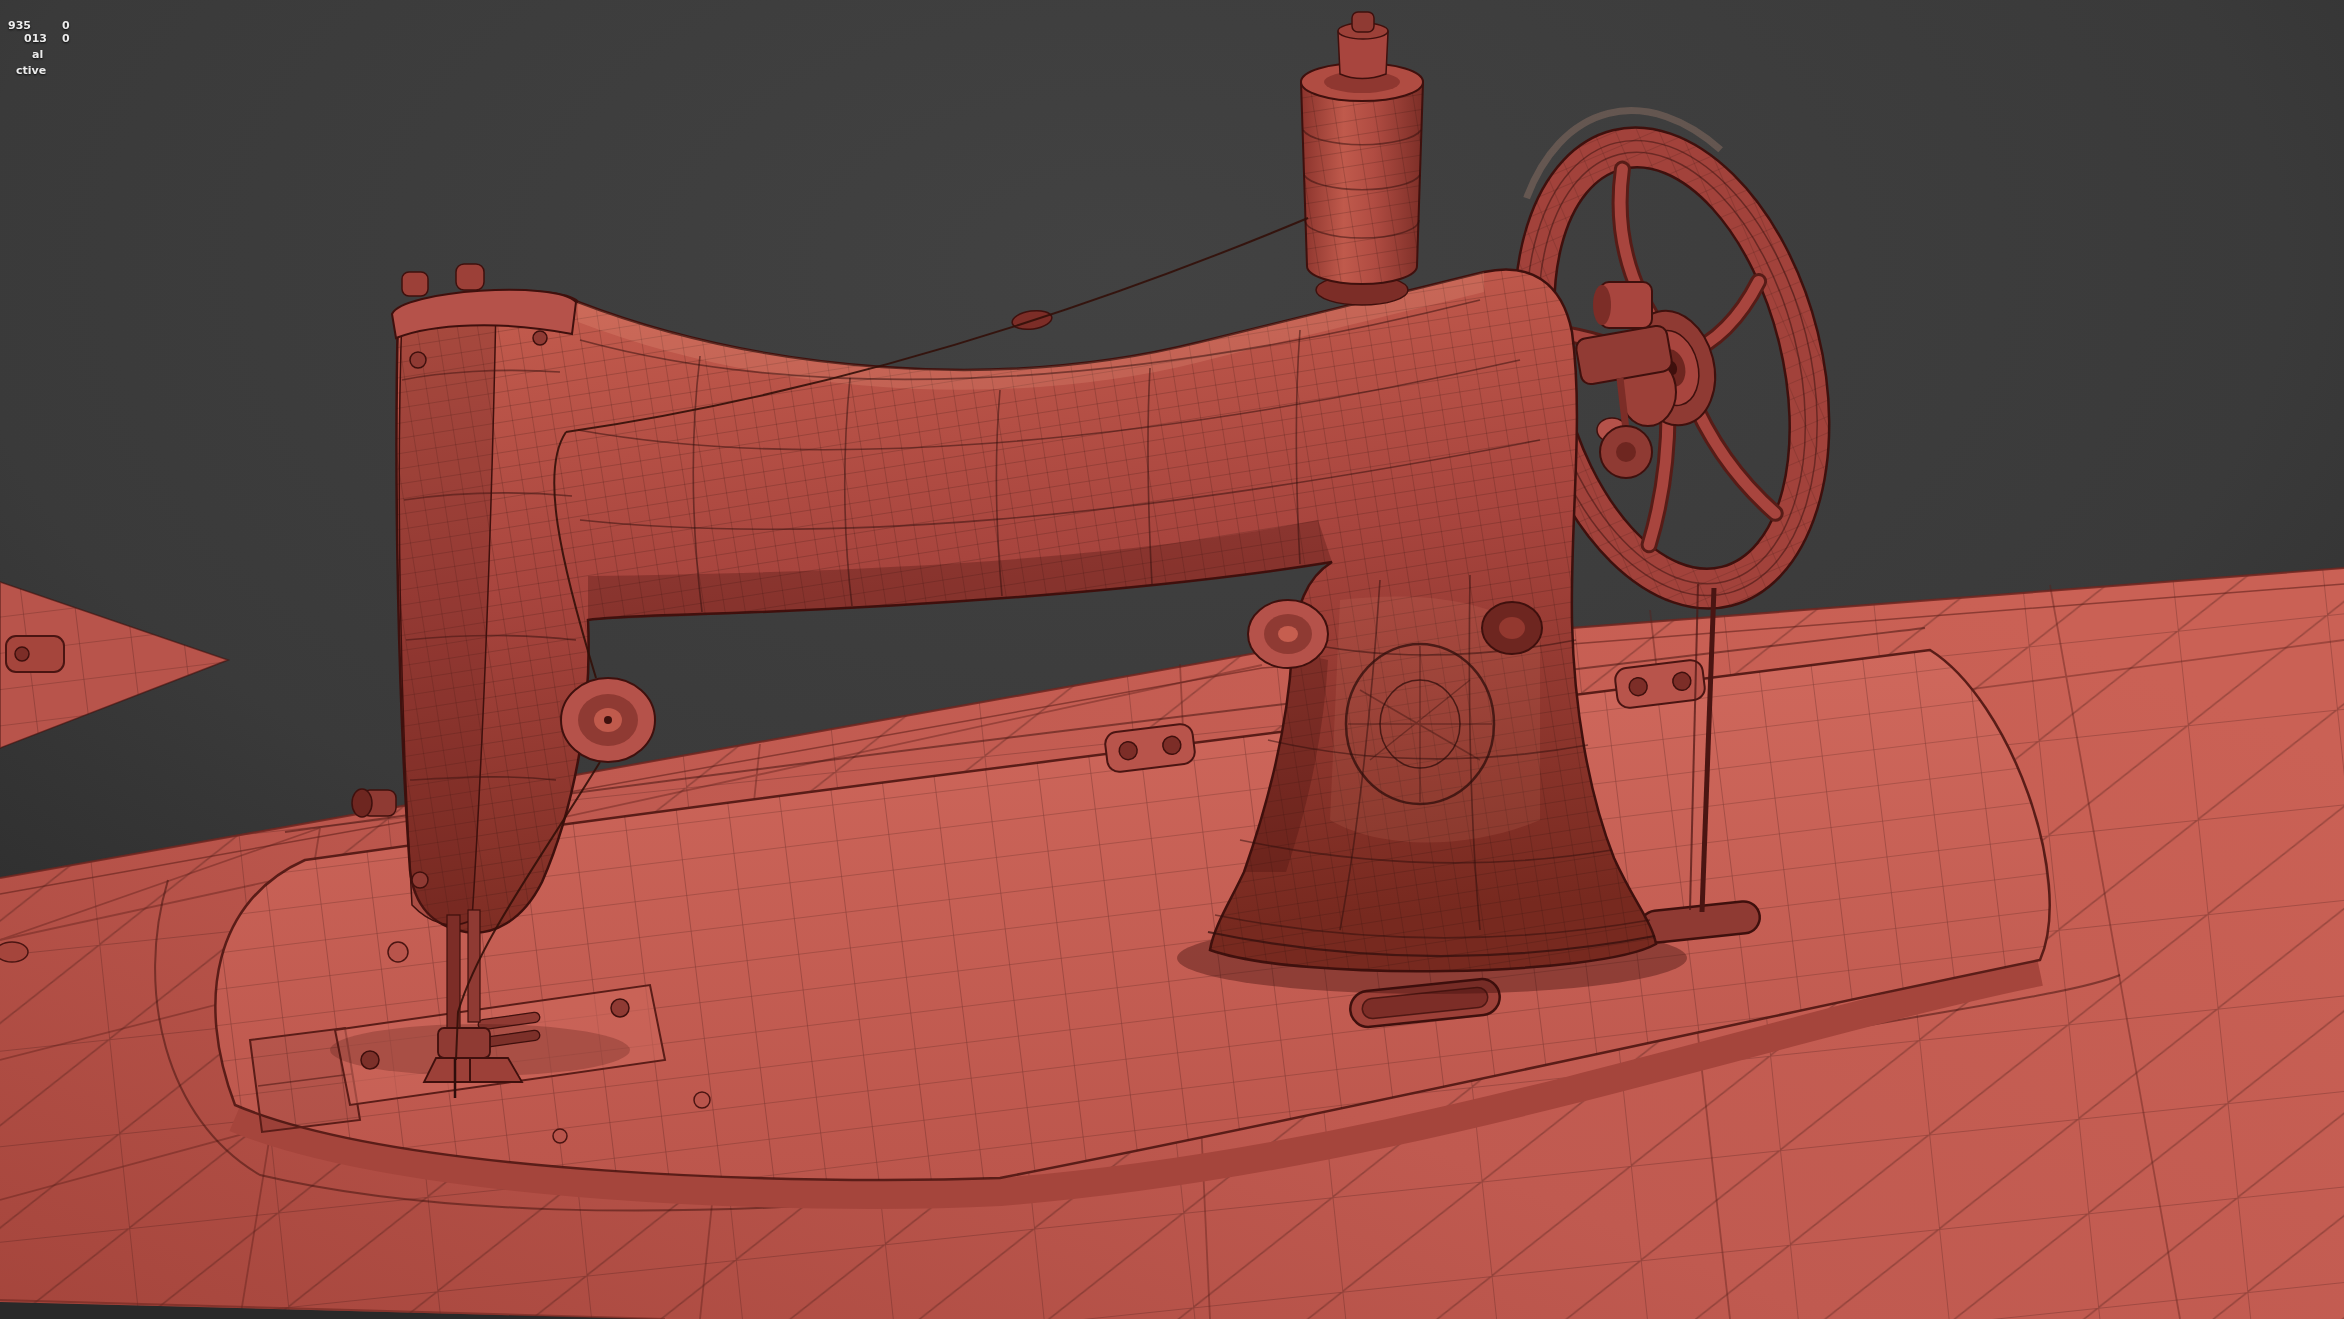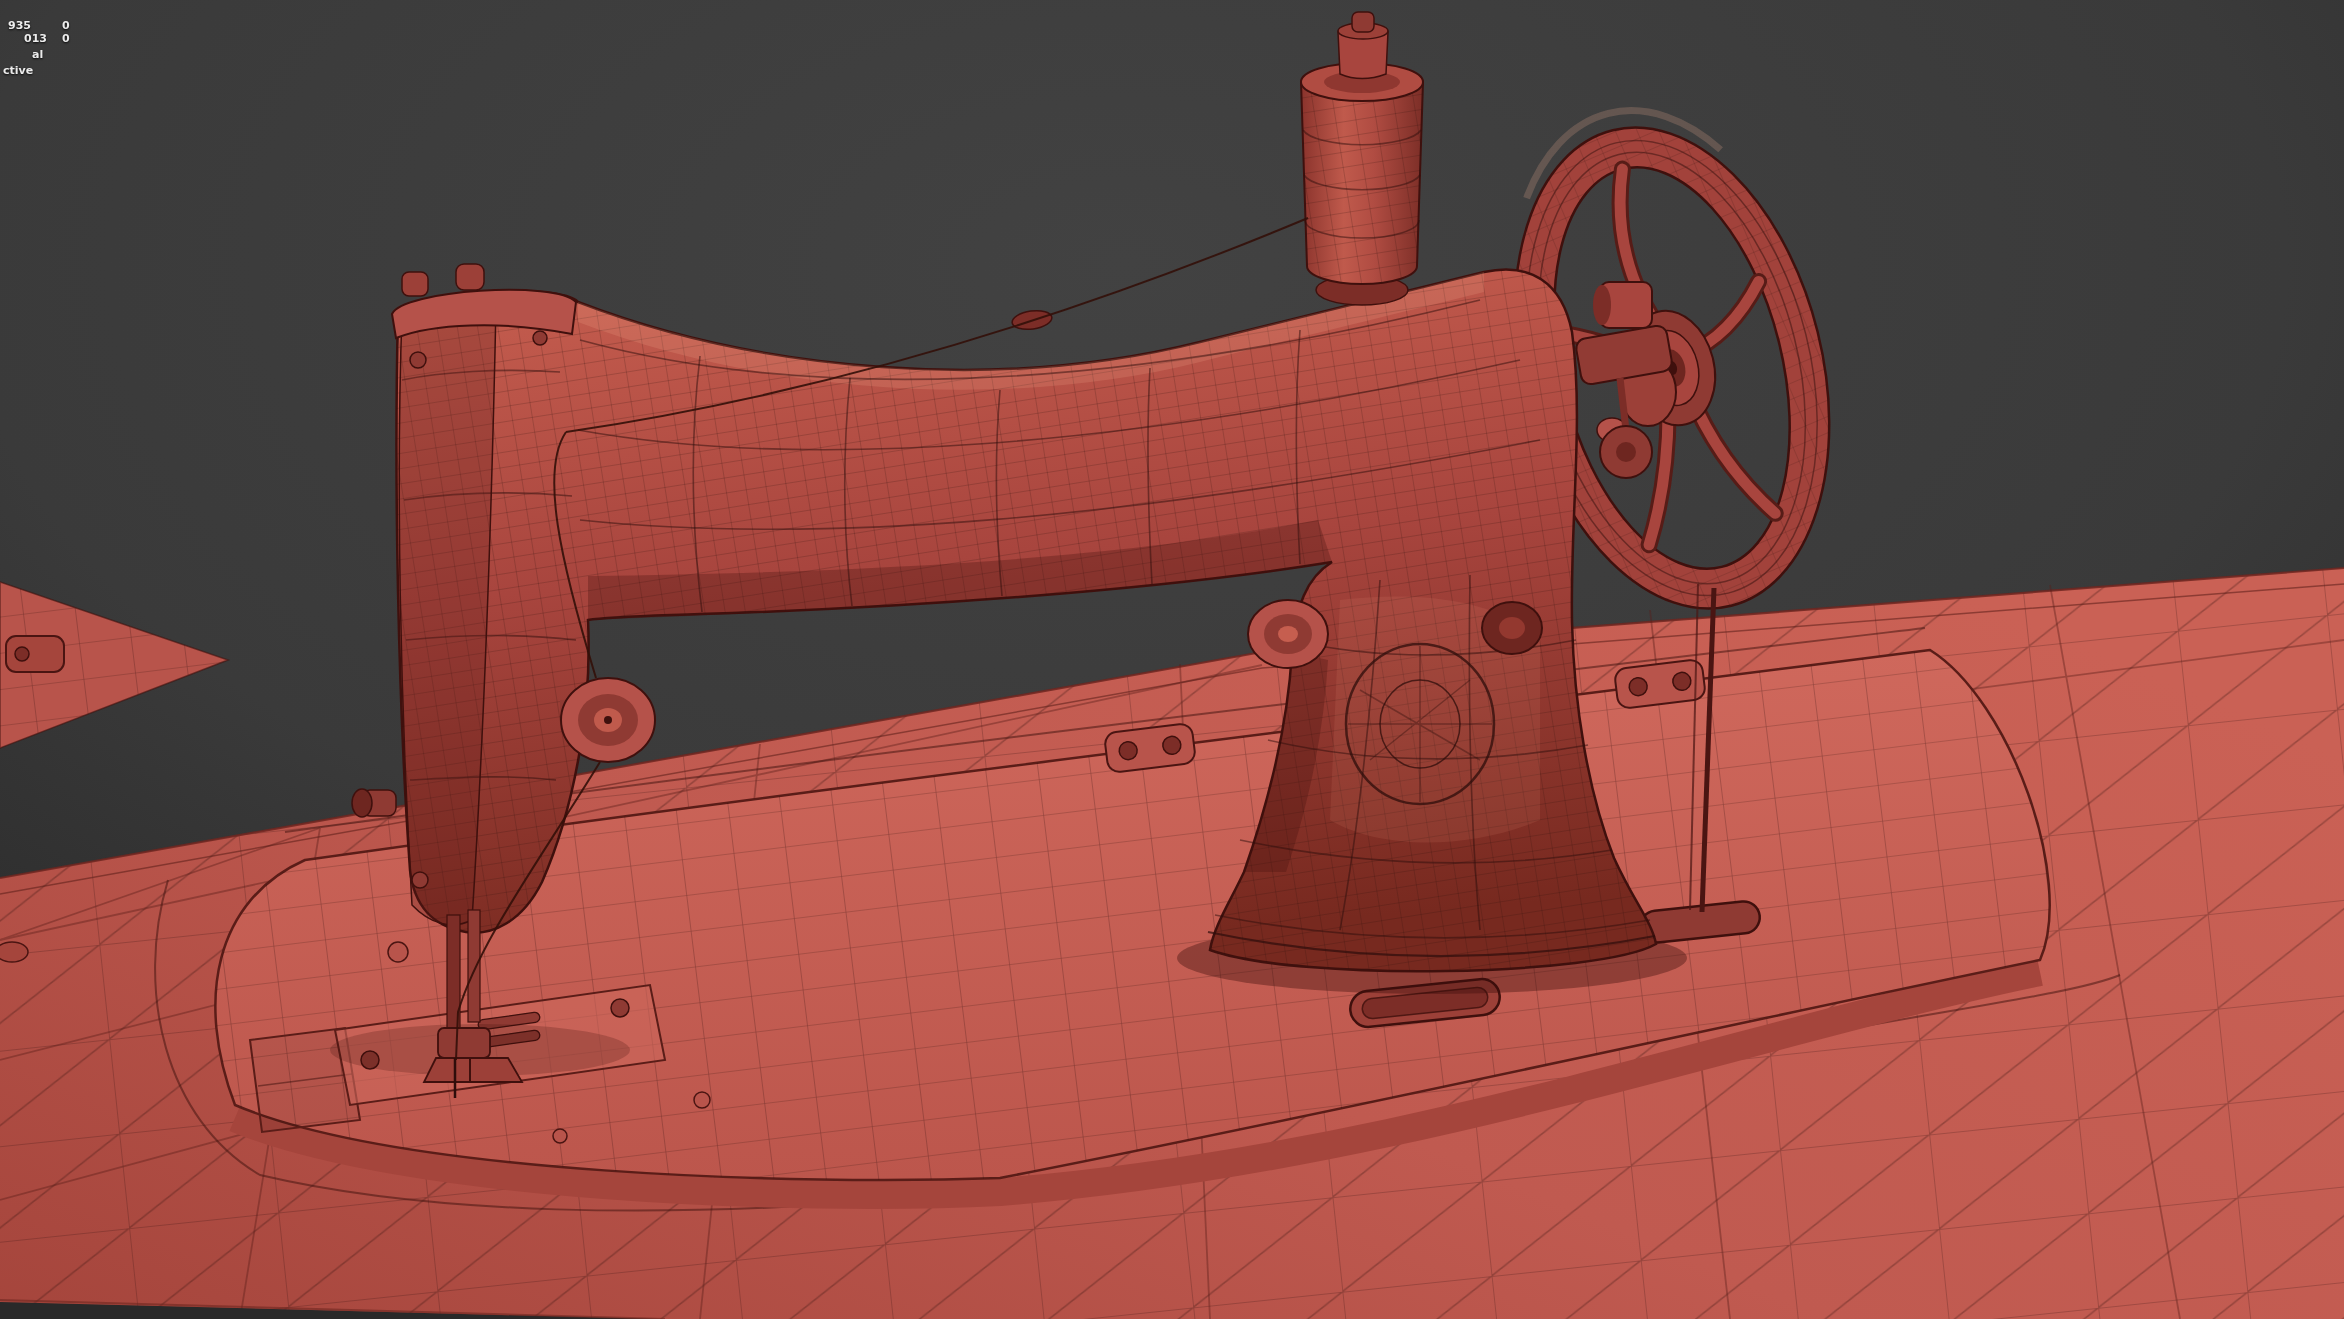--- a/index.html
+++ b/index.html
@@ -7,21 +7,21 @@
        font-family:"DejaVu Sans", sans-serif;}
   .viewport{position:absolute;inset:0;}
   svg{display:block;width:100%;height:100%;}
   .stats{position:absolute;left:0;top:0;width:220px;height:120px;
          color:#ececec;font-size:11px;font-weight:700;line-height:1.2;
          text-shadow:0 1px 2px rgba(0,0,0,.85);pointer-events:none;}
   .stats span{position:absolute;white-space:nowrap;}
   .s1{left:32px;top:6px;margin-top:42px;}
   .s2a{left:8px;top:19px;} .s2b{left:62px;top:19px;}
   .s3a{left:24px;top:32px;} .s3b{left:62px;top:32px;}
-  .s4{left:3px;top:64px;}
+  .s4{left:16px;top:64px;}
 </style>
 </head>
 <body>
 
 <div class="viewport">
 <svg viewBox="0 0 2344 1319" xmlns="http://www.w3.org/2000/svg">
   <defs>
     <radialGradient id="bgGrad" cx="48%" cy="20%" r="90%">
       <stop offset="0" stop-color="#424242"></stop>
       <stop offset="0.55" stop-color="#3a3a3a"></stop>

